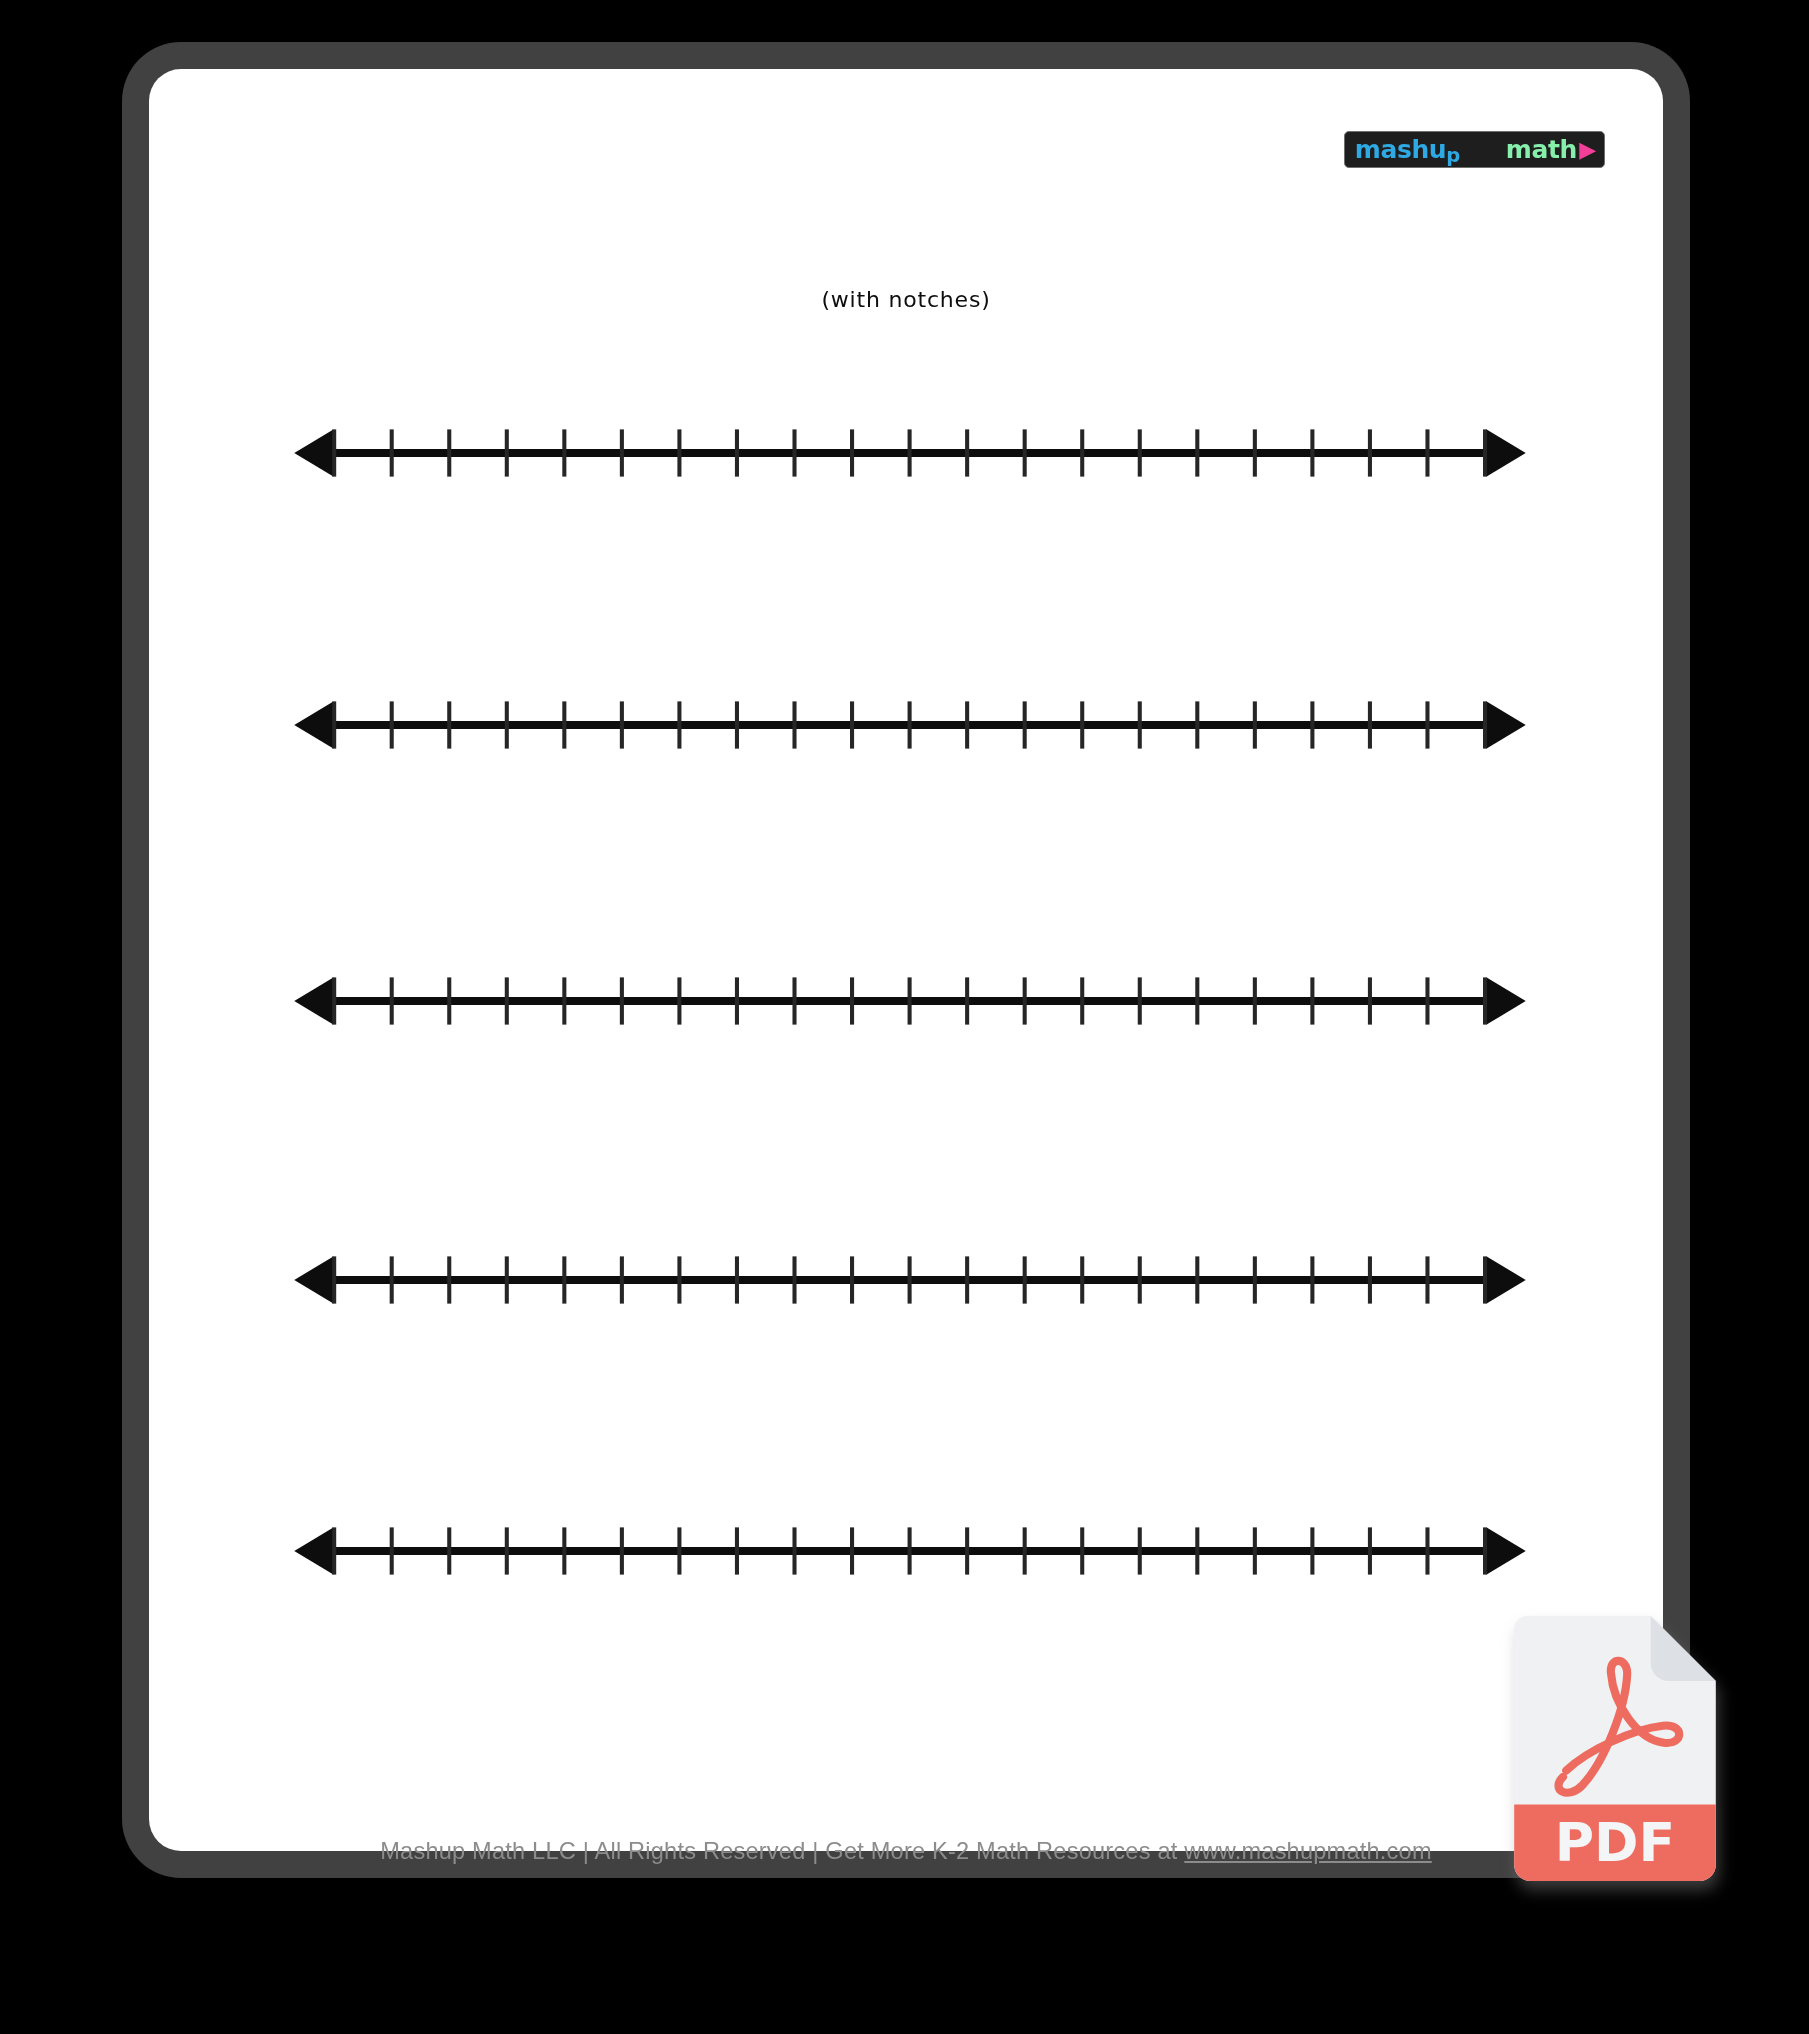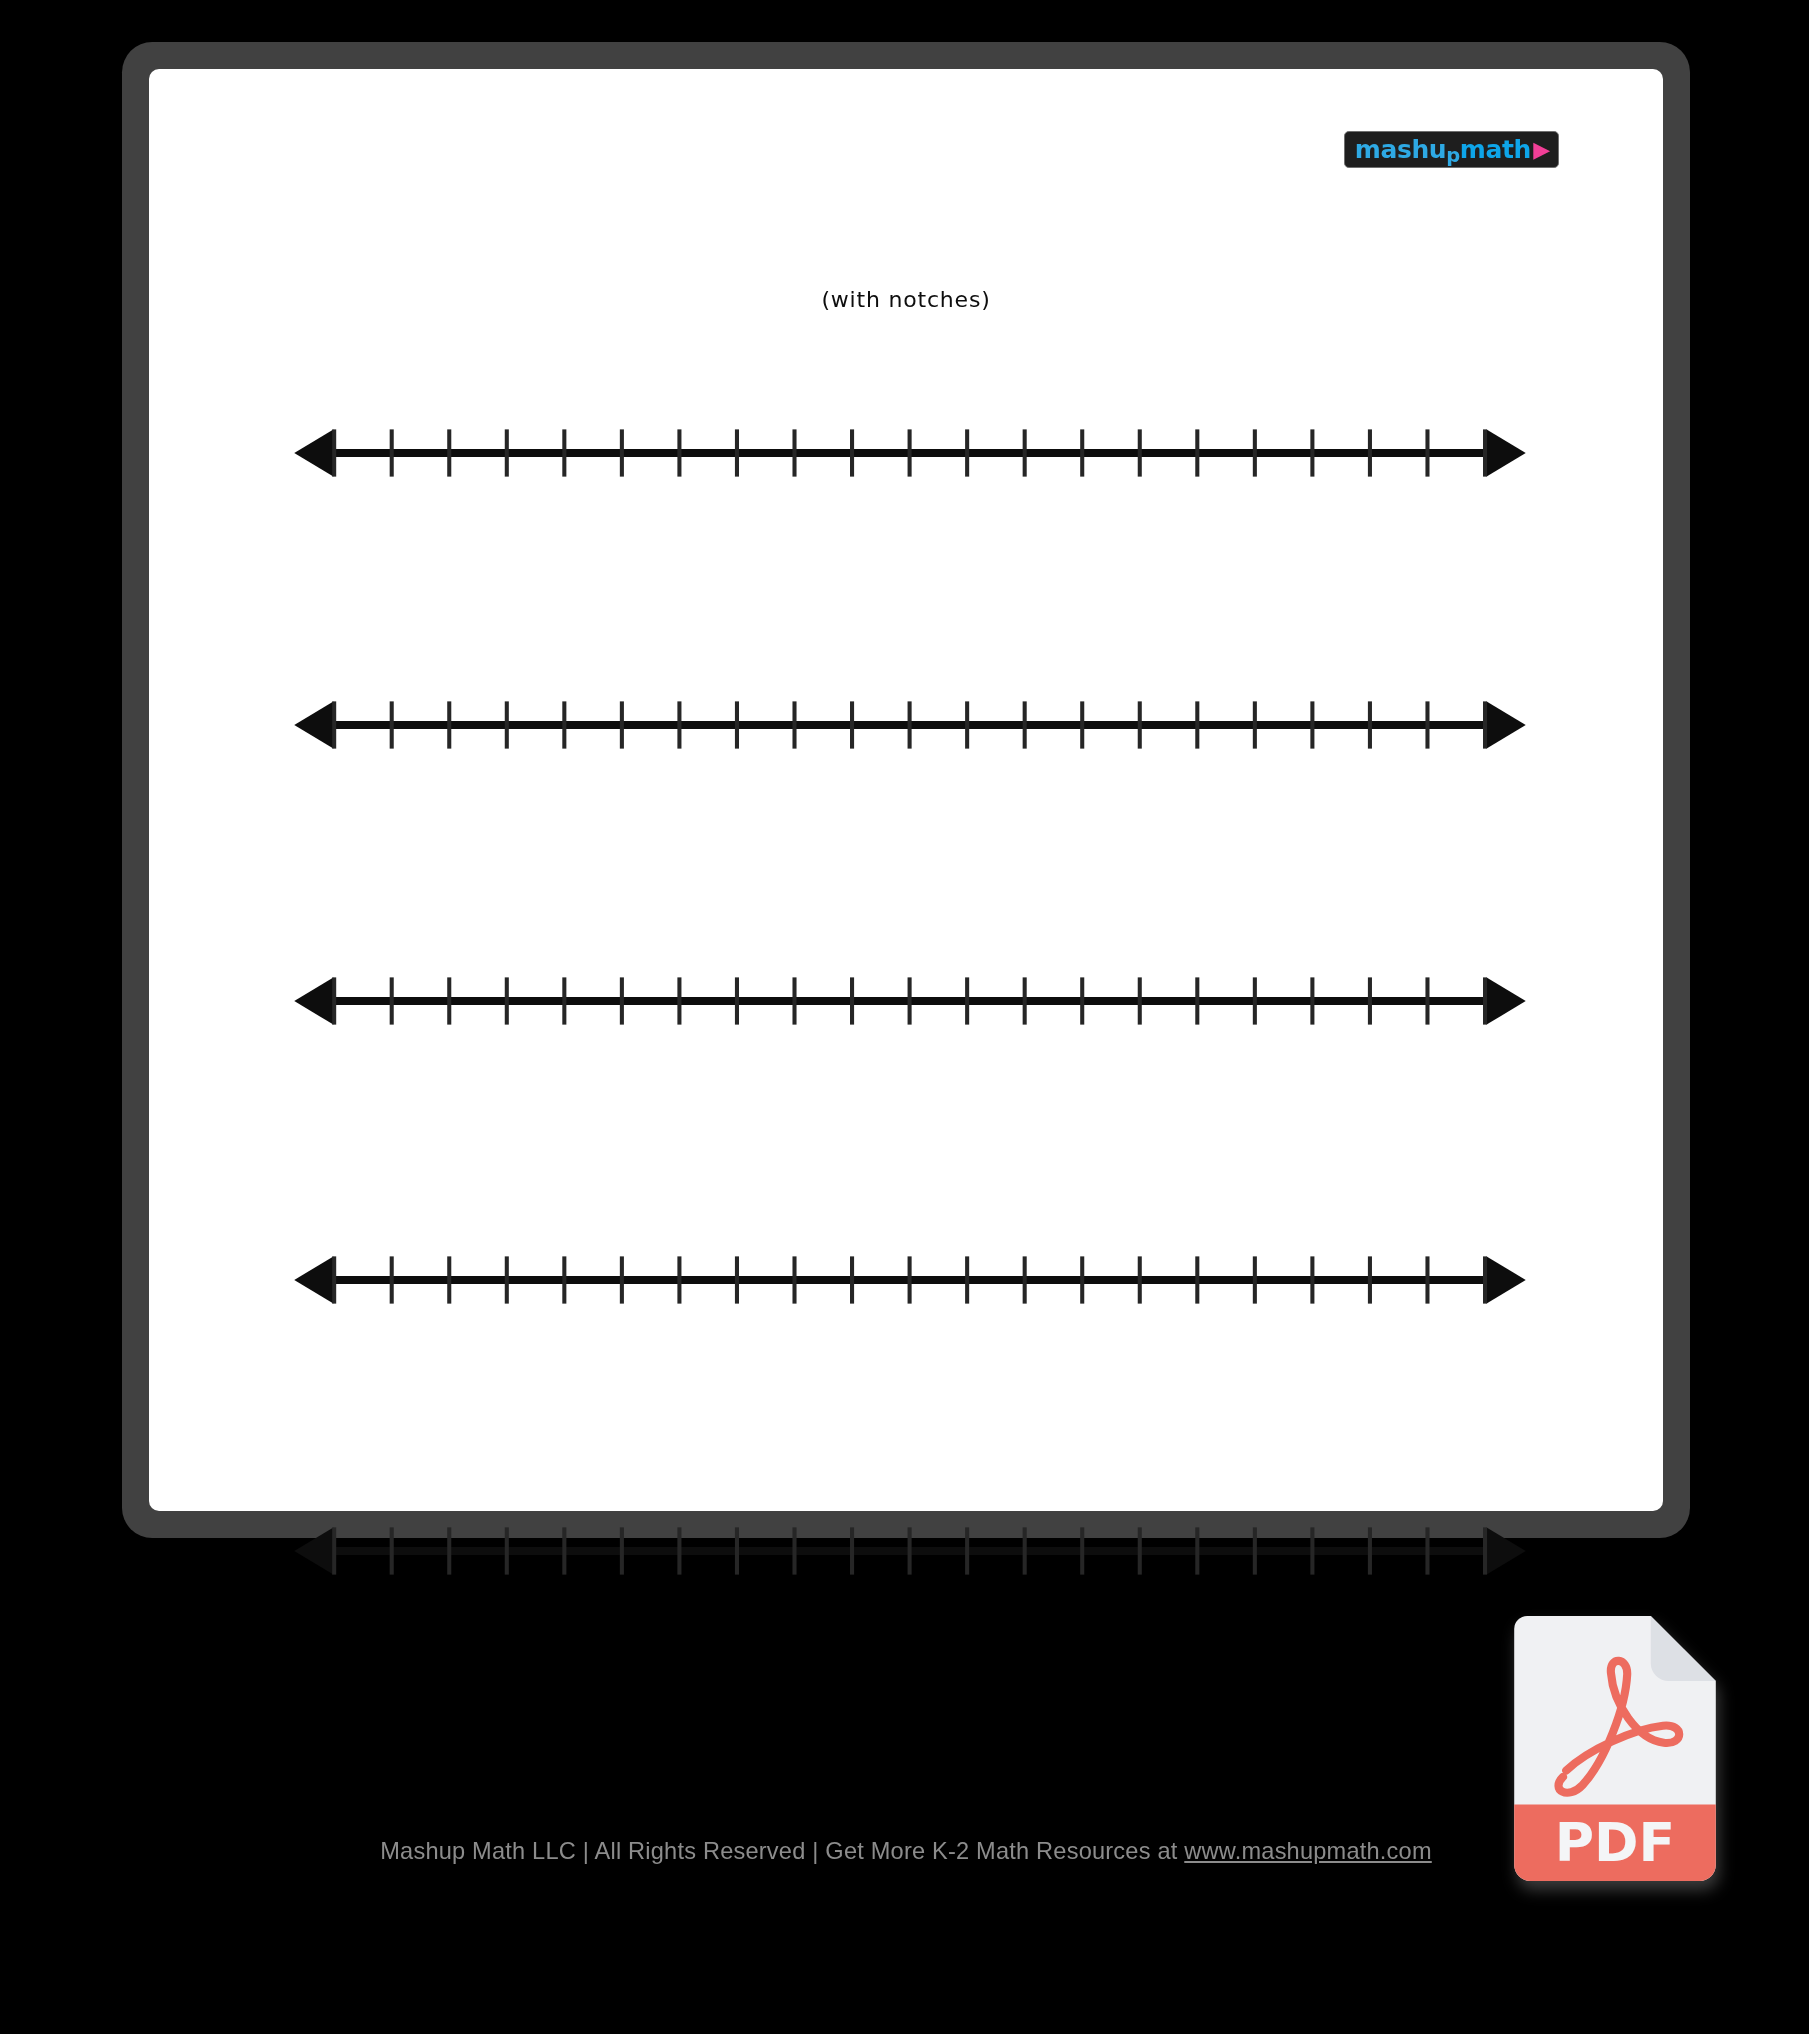--- a/index.html
+++ b/index.html
@@ -3,35 +3,35 @@
 <meta charset="utf-8">
 <style>
   html,body{margin:0;padding:0;}
   body{
     width:1809px;height:2035px;position:relative;overflow:hidden;
     background:#000000;
     font-family:"DejaVu Sans",sans-serif;
   }
   
   .sheet{
-    position:absolute;left:149px;top:69px;width:1514px;height:1442px;
-    background:#ffffff;border-radius:10px;
+    position:absolute;left:149px;top:69px;width:1514px;height:1782px;
+    background:#ffffff;border-radius:32px;
     box-shadow:0 0 0 27px #414141;
   }
   
   .logo{
     position:absolute;left:1195px;top:62px;height:37px;
     background:#1e1e1e;border:1.6px solid #6f6f6f;border-radius:4.9px;
     display:flex;align-items:center;padding:0 8.1px 0 9.8px;
     font-weight:bold;font-size:25px;letter-spacing:-0.4px;line-height:1;
     box-sizing:border-box;
   }
   .logo .p1{color:#2ea9e4;}
   .logo .p2{color:#2ea9e4;font-size:19.5px;position:relative;top:6.5px;}
-  .logo .p3{color:#0ea5e9;}
+  .logo .p3{color:#86efac;margin-left:46px;}
   .logo .play{color:#f23f97;font-size:22px;margin-left:2.4px;position:relative;top:0.8px;}
   .title{
     position:absolute;left:0;top:101px;width:100%;text-align:center;
     font-size:79px;letter-spacing:1.6px;color:#0e0e0e;font-weight:500;
   }
   .subtitle{
     position:absolute;left:0;top:218px;width:100%;text-align:center;
     font-size:22px;color:#0e0e0e;font-weight:400;letter-spacing:0.8px;
   }
   .lines{position:absolute;left:0;top:0;width:100%;height:100%;}

